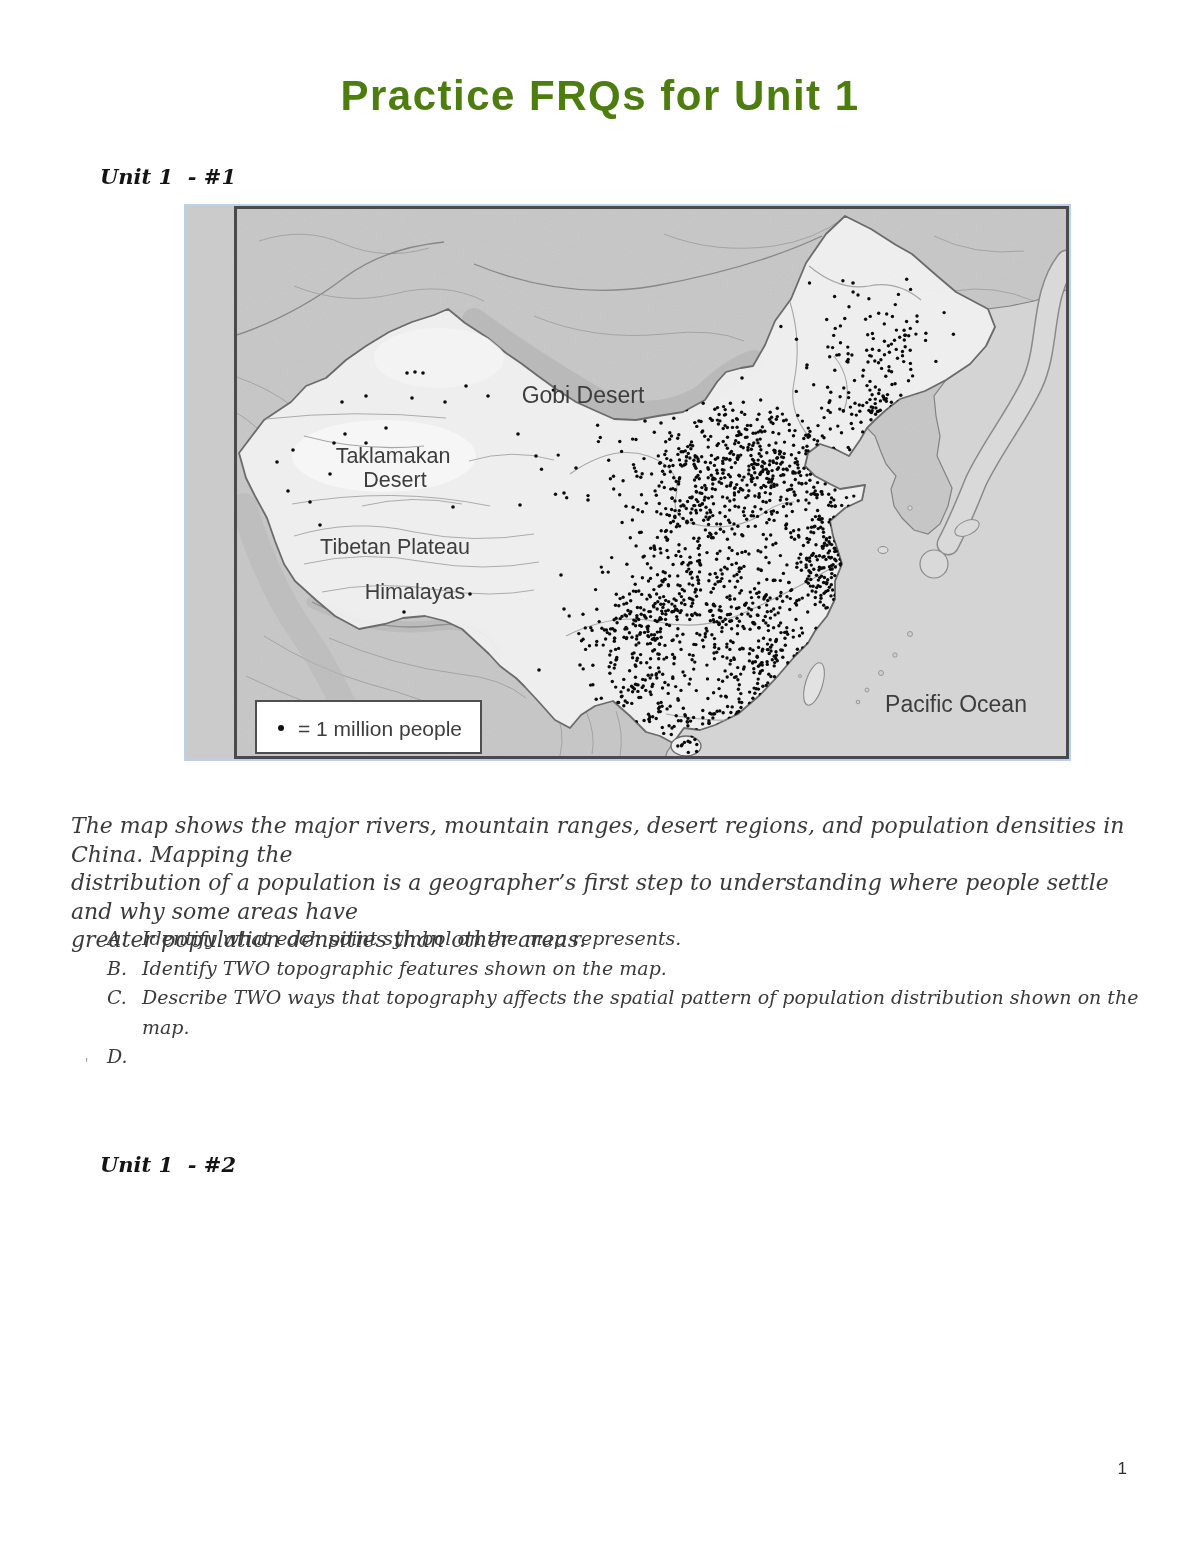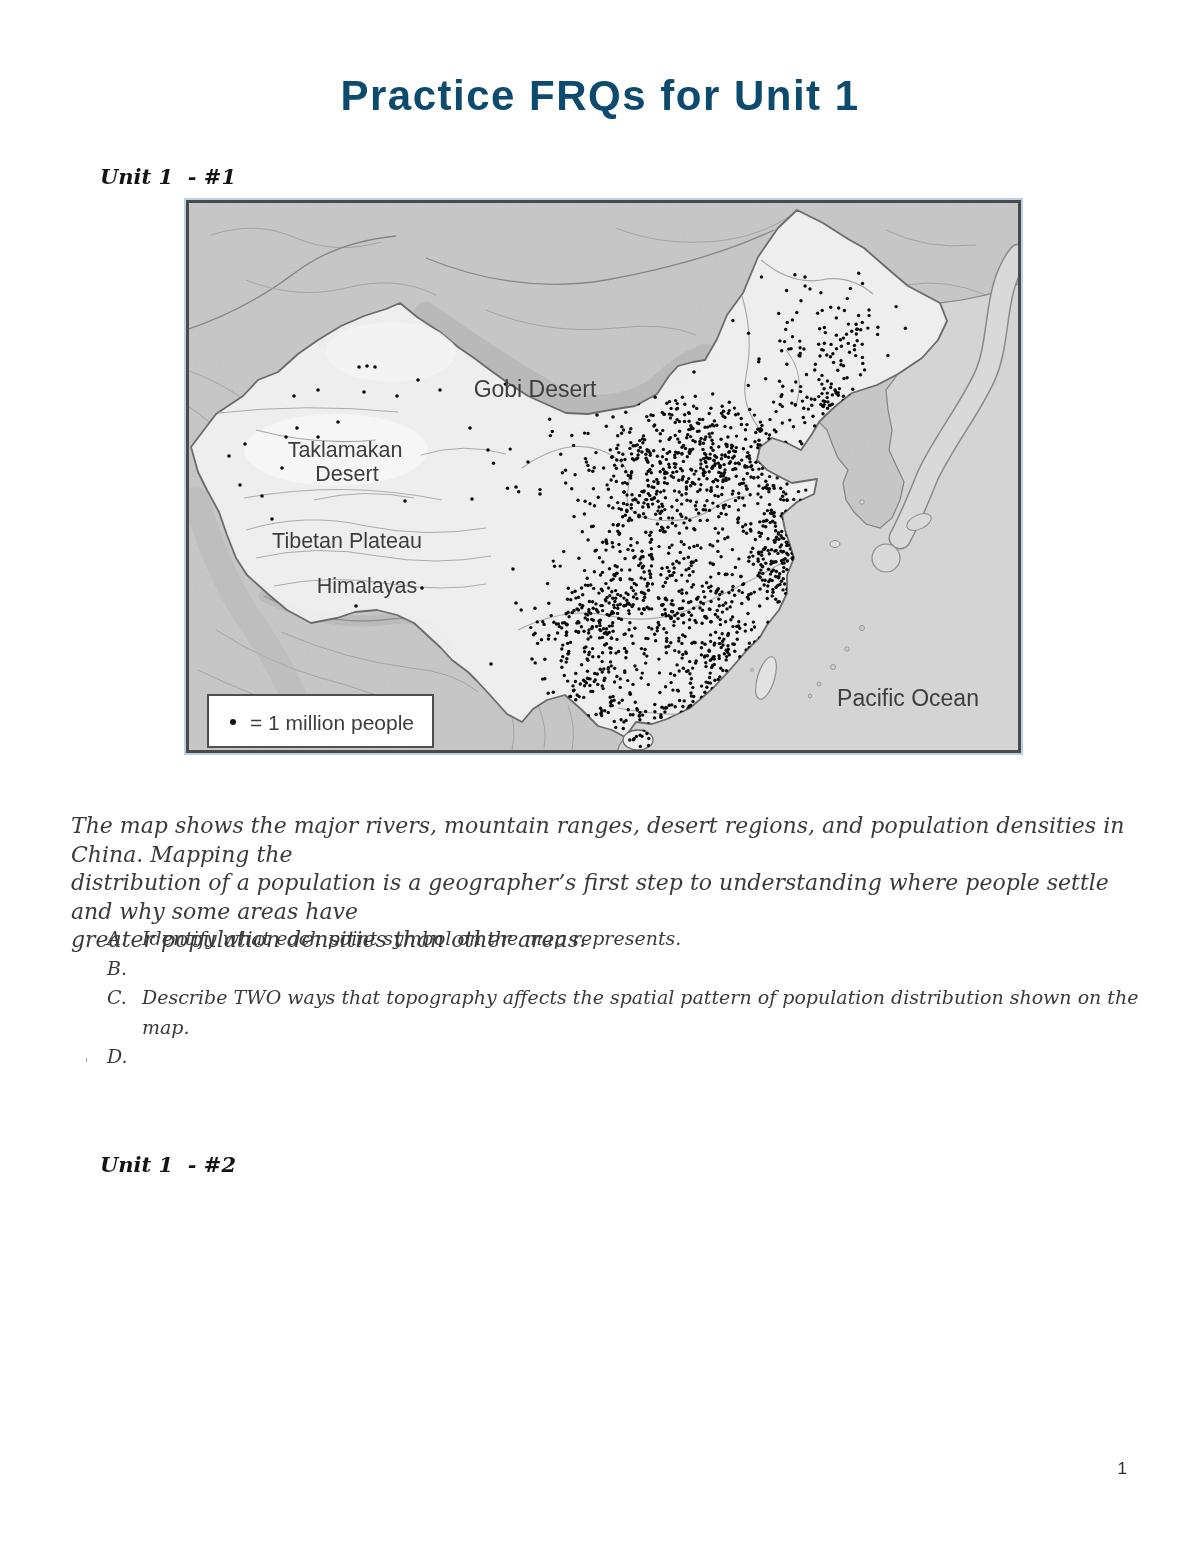--- a/index.html
+++ b/index.html
@@ -3,32 +3,32 @@
 <meta charset="utf-8">
 <style>
   html,body { margin:0; padding:0; background:#ffffff; }
   .page {
     position:relative; width:1200px; height:1553px; background:#ffffff;
     font-family:"Liberation Sans", sans-serif; overflow:hidden;
   }
   .doc-title {
     position:absolute; top:72px; left:0; width:1200px; text-align:center;
     font-family:"Liberation Sans", sans-serif; font-weight:bold;
-    font-size:42px; letter-spacing:1.5px; color:#0c4a6e; white-space:pre;
+    font-size:42px; letter-spacing:1.5px; color:#4d7c0f; white-space:pre;
   }
   .section-heading {
     position:absolute; left:72px;
     font-family:"DejaVu Serif", serif; font-style:italic; font-weight:bold;
     font-size:21px; color:#141414; white-space:pre;margin-left:28px;
   }
   #section1 { top:164px; }
   #section2 { top:1152px; }
   .map-wrap {
-    position:absolute; left:184px; top:198px; width:835px; height:553px;
-    border:2px solid #b9d2ea; background:#cbcbcb;
+    position:absolute; left:184px; top:204px; width:835px; height:553px;
+    border:2px solid #b9d2ea; background:#cbcbcb;padding-left:48px;
   }
   .map-wrap svg { display:block; }
   .intro {
     position:absolute; left:71px; top:812px; width:1075px;
     font-family:"DejaVu Serif", serif; font-style:italic;
     font-size:22px; line-height:28.5px; color:#3a3a3a;
   }
   .questions { position:absolute; left:107px; top:924px; width:1040px;
     font-family:"DejaVu Serif", serif; font-style:italic;
     font-size:19px; color:#3a3a3a; }
@@ -2227,20 +2227,21 @@
     <div>greater population densities than other areas.</div>
   </div>
 
   <div class="questions">
     <div class="q-row">
       <span class="q-label">A.</span>
       <span>Identify what each point symbol on the map represents.</span>
     </div>
     <div class="q-row">
       <span class="q-label">B.</span>
+      <span>Identify TWO topographic features shown on the map.</span>
     </div>
     <div class="q-row">
       <span class="q-label">C.</span>
       <span>Describe TWO ways that topography affects the spatial pattern of population distribution shown on the map.</span>
     </div>
     <div class="q-row">
       <span class="q-label">D.</span>
     </div>
   </div>
 

